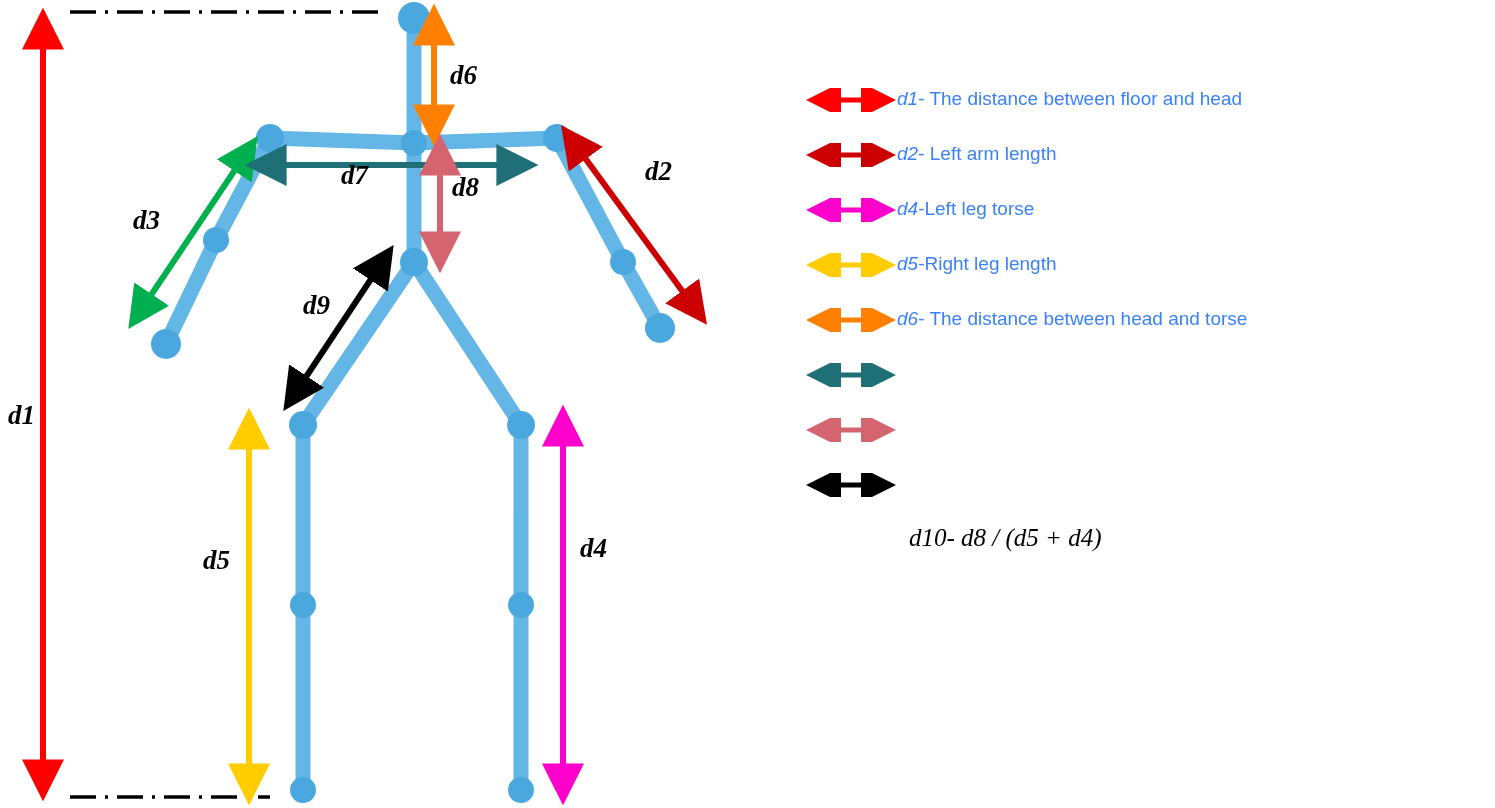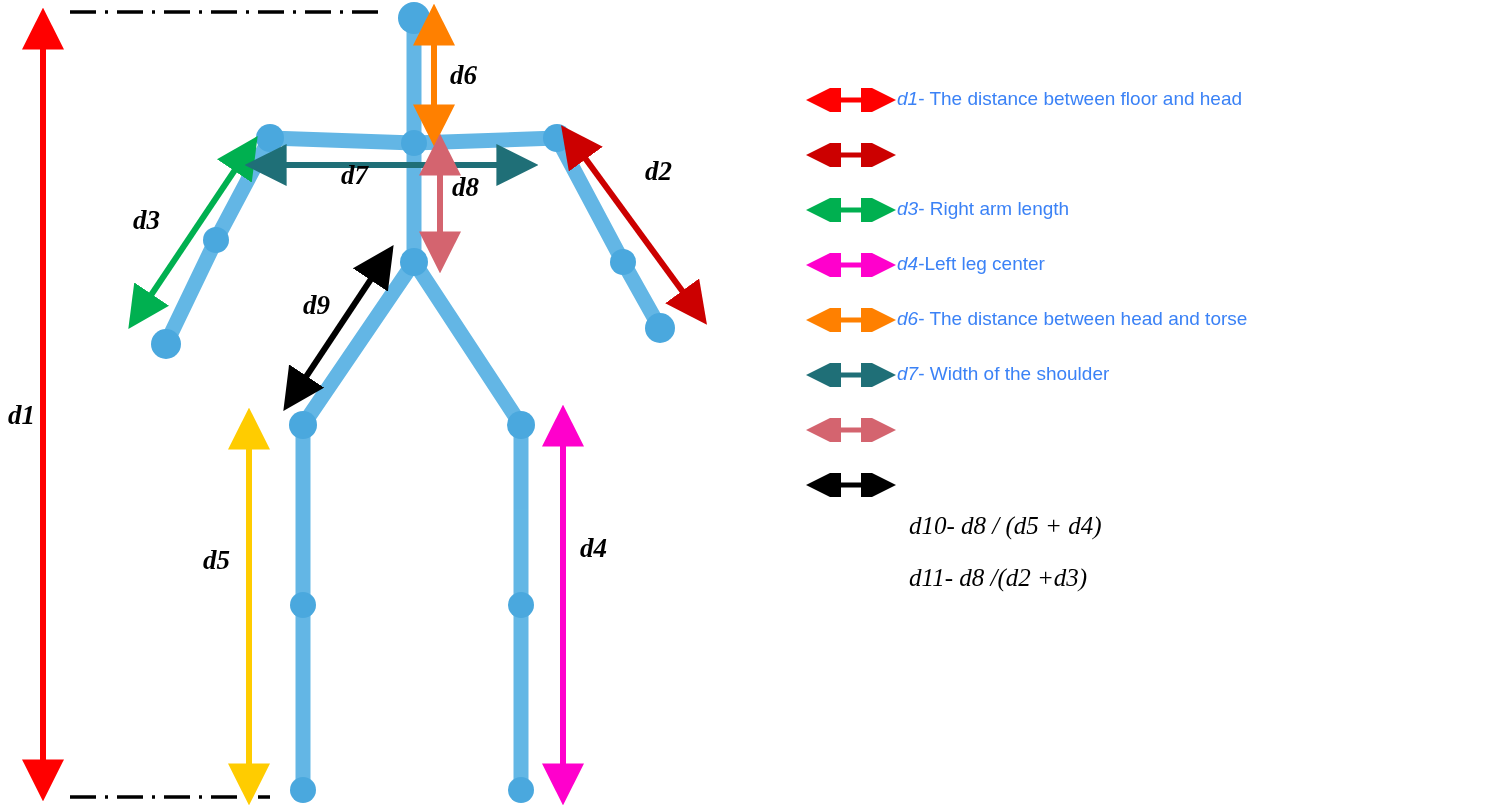--- a/index.html
+++ b/index.html
@@ -55,21 +55,21 @@
     color: #3b82f6;
     white-space: nowrap;
     line-height: 1.1;
   }
   .legend-text .dtag {
     font-style: italic;
     font-weight: normal;
   }
   .formula-row {
     display: flex;
-    align-items: flex-start;
+    align-items: center;
     height: 52px;
   }
   .formula-pad {
     width: 92px;
     flex: 0 0 92px;
   }
   .formula-text {
     font-family: "Liberation Serif", serif;
     font-style: italic;
     font-size: 25px;
@@ -229,75 +229,71 @@
       </svg>
       <div class="legend-text">
         <span class="dtag">d1</span><span>- The distance between floor and head</span>
       </div>
     </div>
 
     <div class="legend-row">
       <svg class="legend-arrow" viewBox="0 0 92 24">
         <line x1="8" y1="12" x2="84" y2="12" stroke="#cc0000" stroke-width="5" marker-start="url(#ar-dred-s)" marker-end="url(#ar-dred)"></line>
       </svg>
-    </div>
-
-    <div class="legend-row">
-      <svg class="legend-arrow" viewBox="0 0 92 24">
-        <line x1="8" y1="12" x2="84" y2="12" stroke="#00b050" stroke-width="5" marker-start="url(#ar-green-s)" marker-end="url(#ar-green)"></line>
-      </svg>
-      <div class="legend-text">
-        <span class="dtag">d3</span><span>- Right arm length</span>
-      </div>
-    </div>
+      <div class="legend-text">
+        <span class="dtag">d2</span><span>- Left arm length</span>
+      </div>
+    </div>
+
 
     <div class="legend-row">
       <svg class="legend-arrow" viewBox="0 0 92 24">
         <line x1="8" y1="12" x2="84" y2="12" stroke="#ff00cc" stroke-width="5" marker-start="url(#ar-mag-s)" marker-end="url(#ar-mag)"></line>
       </svg>
       <div class="legend-text">
-        <span class="dtag">d4</span><span>-Left leg center</span>
-      </div>
-    </div>
-
+        <span class="dtag">d4</span><span>-Left leg torse</span>
+      </div>
+    </div>
+
+    <div class="legend-row">
+      <svg class="legend-arrow" viewBox="0 0 92 24">
+        <line x1="8" y1="12" x2="84" y2="12" stroke="#ffcc00" stroke-width="5" marker-start="url(#ar-yel-s)" marker-end="url(#ar-yel)"></line>
+      </svg>
+      <div class="legend-text">
+        <span class="dtag">d5</span><span>-Right leg length</span>
+      </div>
+    </div>
 
     <div class="legend-row">
       <svg class="legend-arrow" viewBox="0 0 92 24">
         <line x1="8" y1="12" x2="84" y2="12" stroke="#ff8000" stroke-width="5" marker-start="url(#ar-org-s)" marker-end="url(#ar-org)"></line>
       </svg>
       <div class="legend-text">
         <span class="dtag">d6</span><span>- The distance between head and torse</span>
       </div>
     </div>
 
     <div class="legend-row">
       <svg class="legend-arrow" viewBox="0 0 92 24">
         <line x1="8" y1="12" x2="84" y2="12" stroke="#1f6f77" stroke-width="5" marker-start="url(#ar-teal-s)" marker-end="url(#ar-teal)"></line>
       </svg>
-      <div class="legend-text">
-        <span class="dtag">d7</span><span>- Width of the shoulder</span>
-      </div>
     </div>
 
     <div class="legend-row">
       <svg class="legend-arrow" viewBox="0 0 92 24">
         <line x1="8" y1="12" x2="84" y2="12" stroke="#d4646f" stroke-width="5" marker-start="url(#ar-pink-s)" marker-end="url(#ar-pink)"></line>
       </svg>
     </div>
 
     <div class="legend-row">
       <svg class="legend-arrow" viewBox="0 0 92 24">
         <line x1="8" y1="12" x2="84" y2="12" stroke="#000000" stroke-width="5" marker-start="url(#ar-blk-s)" marker-end="url(#ar-blk)"></line>
       </svg>
     </div>
 
     <div class="formula-row">
       <div class="formula-pad"></div>
       <div class="formula-text">d10- d8 / (d5 + d4)</div>
     </div>
 
-    <div class="formula-row">
-      <div class="formula-pad"></div>
-      <div class="formula-text">d11- d8 /(d2 +d3)</div>
-    </div>
 
   </div>
 </div>
 
 </body></html>

